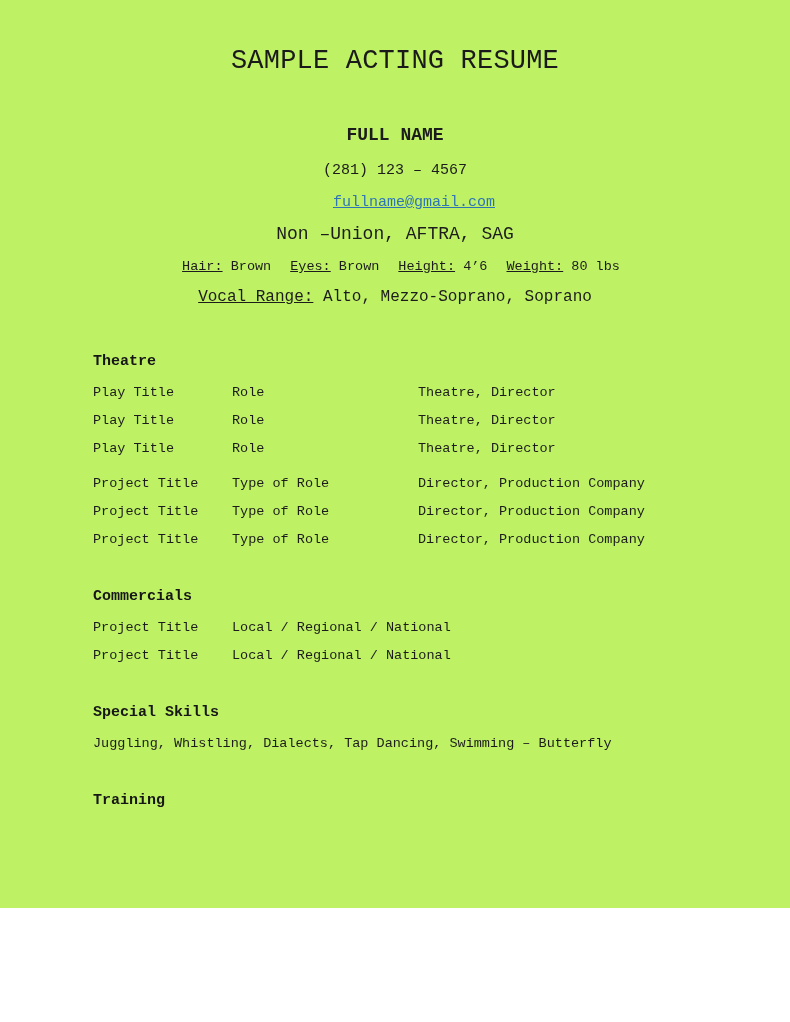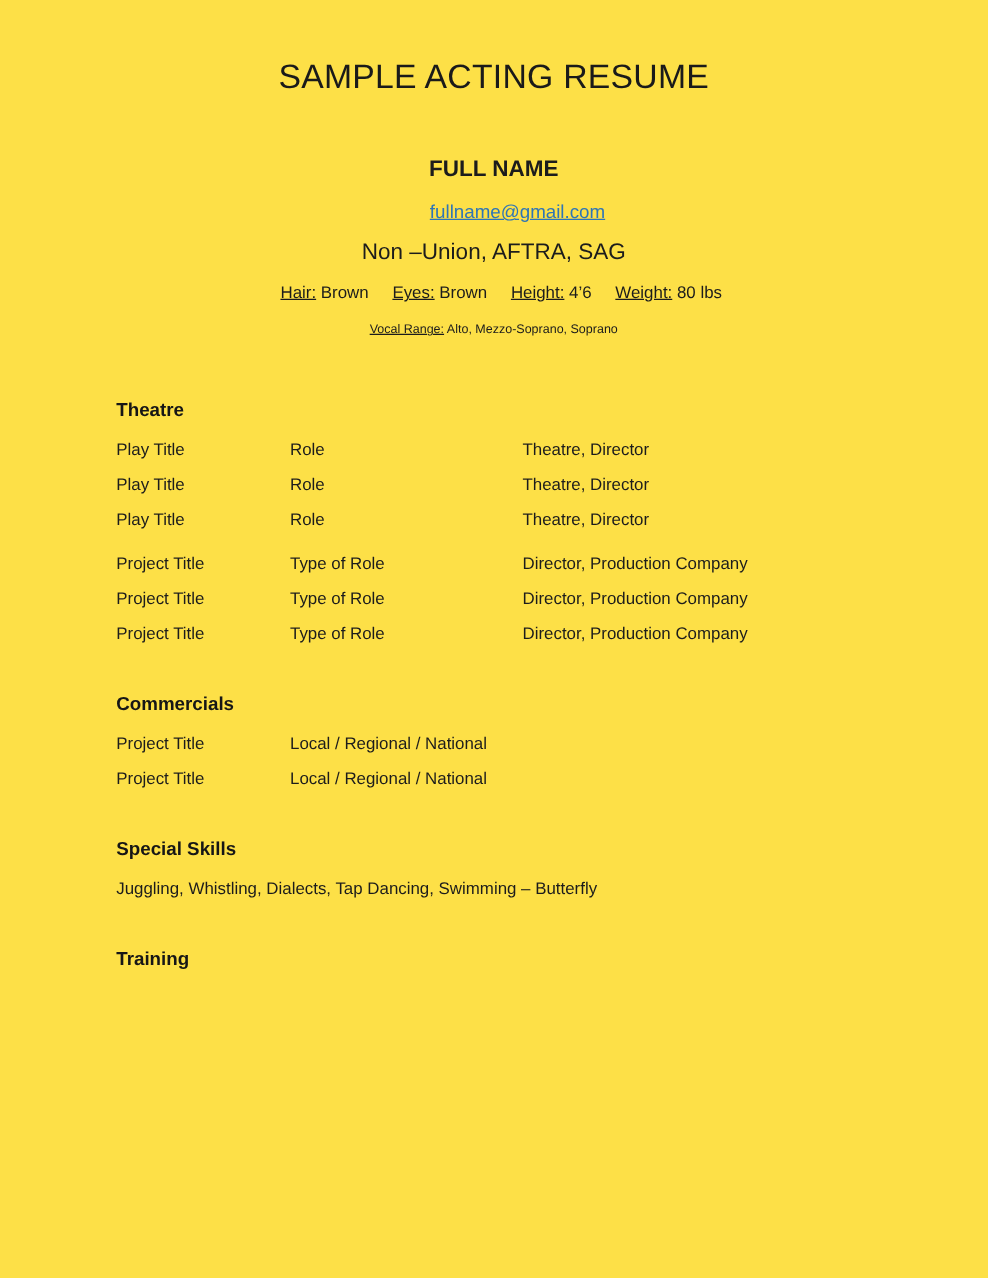--- a/index.html
+++ b/index.html
@@ -3,23 +3,23 @@
 <meta charset="utf-8">
 <style>
   html, body {
     margin: 0;
     padding: 0;
     background: #ffffff;
   }
   .page {
     position: relative;
     width: 790px;
-    height: 1022px;
-    background: #fde047;
-    font-family: Liberation Sans, sans-serif;
+    height: 908px;
+    background: #bef264;
+    font-family: Liberation Mono, monospace;
     color: #1c1c1c;
     overflow: hidden;
     box-sizing: border-box;
   }
   
   .doc-header {
     text-align: center;
     padding-top: 44px;
   }
   .doc-title {
@@ -61,21 +61,21 @@
     font-size: 13.5px;
     line-height: 18px;
     margin-top: 14px;
     display: flex;
     justify-content: center;
     gap: 19px;
     padding-left: 12px;
   }
   .stat-label { text-decoration: underline; }
   .vocal-line {
-    font-size: 10px;
+    font-size: 16px;
     line-height: 18px;
     margin-top: 12px;
   }
   
   .sections {
     padding-left: 93px;
     padding-right: 36px;
   }
   .section-heading {
     font-size: 15px;
@@ -108,20 +108,21 @@
 </head>
 <body>
 
 <div class="page">
 
   <div class="doc-header">
     <h1 class="doc-title">SAMPLE ACTING RESUME</h1>
 
     <div class="full-name">FULL NAME</div>
 
+    <div class="phone-line">(281) 123 – 4567</div>
 
     <div class="email-line"><a class="email-link">fullname@gmail.com</a></div>
 
     <div class="union-line">Non –Union, AFTRA, SAG</div>
 
     <div class="stats-line">
       <span class="stat"><span class="stat-label">Hair:</span> <span>Brown</span></span>
       <span class="stat"><span class="stat-label">Eyes:</span> <span>Brown</span></span>
       <span class="stat"><span class="stat-label">Height:</span> <span>4’6</span></span>
       <span class="stat"><span class="stat-label">Weight:</span> <span>80 lbs</span></span>

